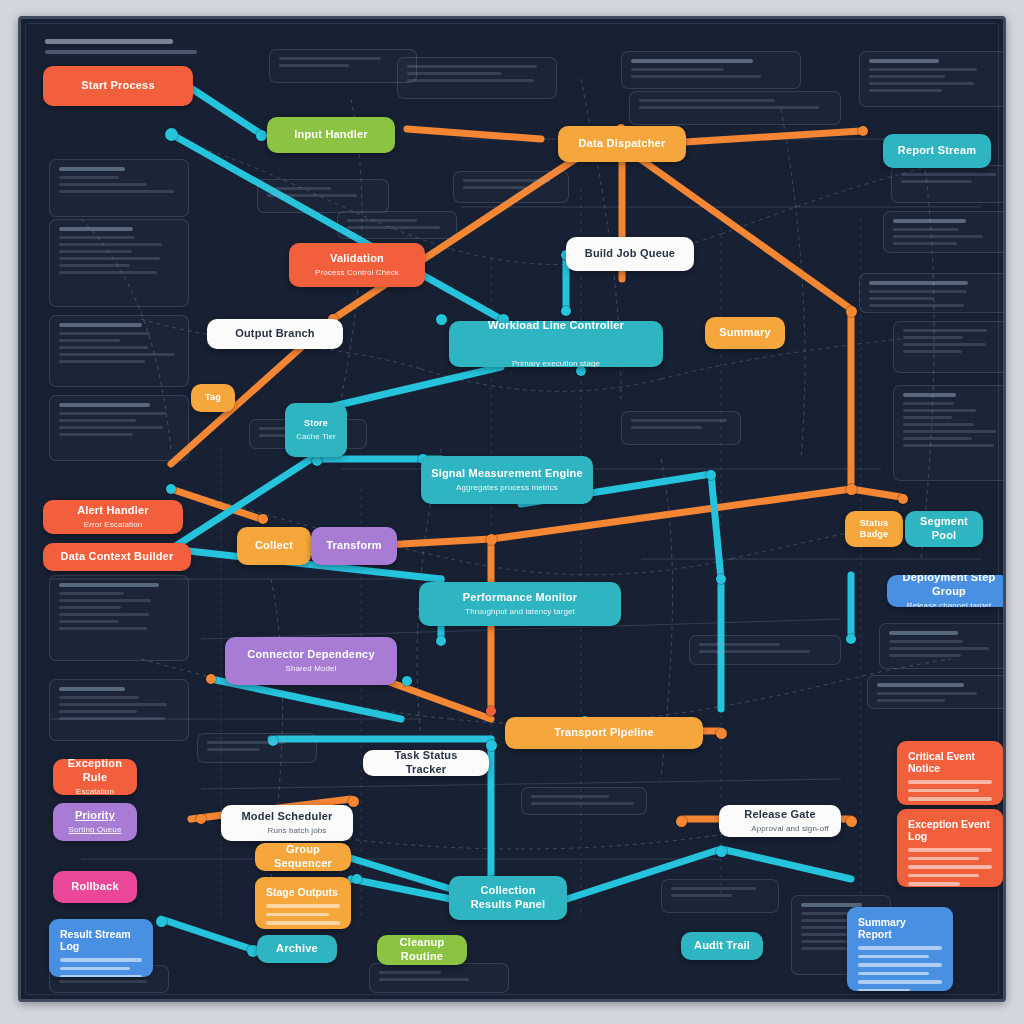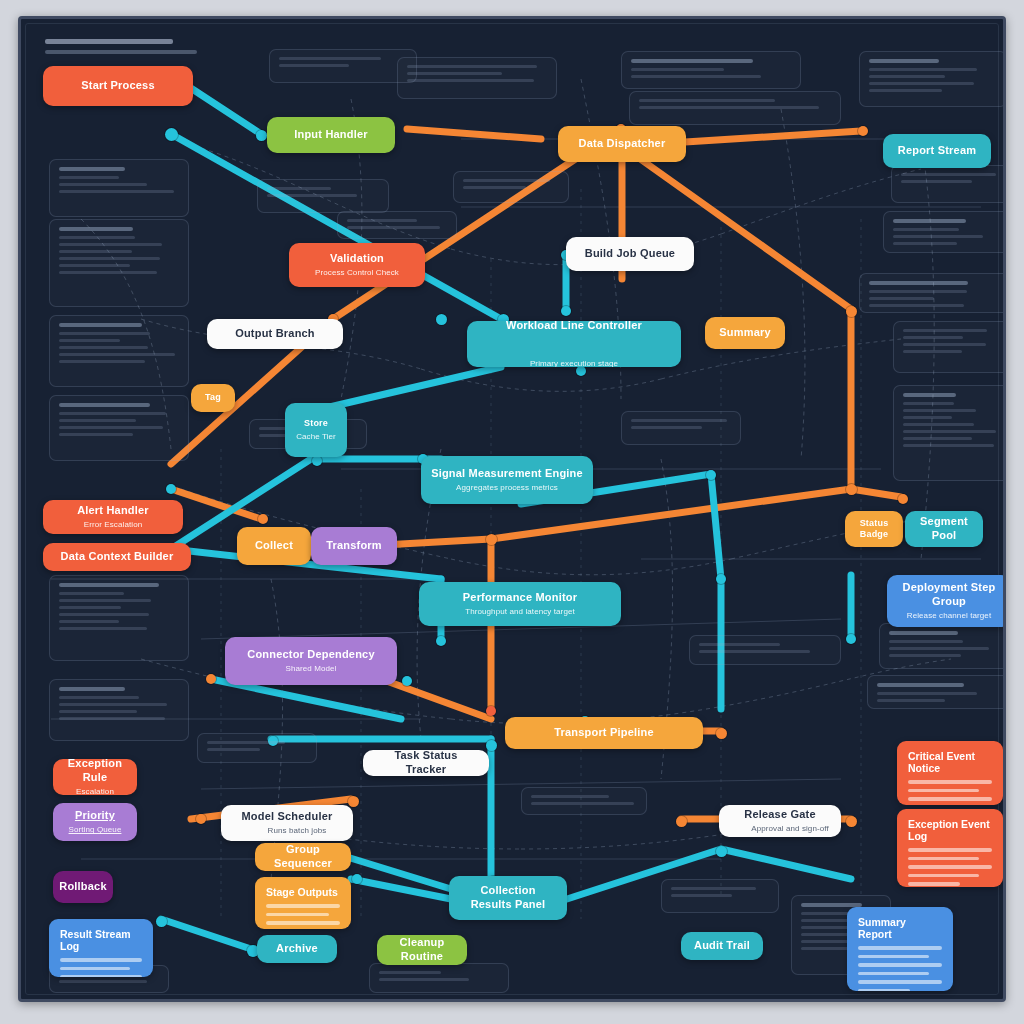--- a/index.html
+++ b/index.html
@@ -458,21 +458,21 @@
         <div class="node" style="left: 268px; top: 224px; width: 136px; height: 44px; background: rgb(241, 95, 60);">
           <span>Validation</span>
           <span class="sub">Process Control Check</span>
         </div>
         <div class="node white" style="left: 545px; top: 218px; width: 128px; height: 34px;">
           <span>Build Job Queue</span>
         </div>
         <div class="node white" style="left: 186px; top: 300px; width: 136px; height: 30px;">
           <span>Output Branch</span>
         </div>
-        <div class="node" style="left: 446px; top: 302px; width: 214px; height: 46px; background: rgb(47, 180, 194); gap: 24px;">
+        <div class="node" style="left: 428px; top: 302px; width: 214px; height: 46px; background: rgb(47, 180, 194); gap: 24px;">
           <span>Workload Line Controller</span>
           <span class="sub">Primary execution stage</span>
         </div>
         <div class="node" style="left: 684px; top: 298px; width: 80px; height: 32px; background: rgb(245, 166, 60);">
           <span>Summary</span>
         </div>
         <div class="node" style="left: 170px; top: 365px; width: 44px; height: 28px; background: rgb(245, 166, 60); font-size: 9px;">
           <span>Tag</span>
         </div>
         <div class="node" style="left: 264px; top: 384px; width: 62px; height: 54px; background: rgb(47, 180, 194); font-size: 9px;">
@@ -499,21 +499,21 @@
         <div class="node" style="left: 398px; top: 563px; width: 202px; height: 44px; background: rgb(47, 180, 194);">
           <span>Performance Monitor</span>
           <span class="sub">Throughput and latency target</span>
         </div>
         <div class="node" style="left: 824px; top: 492px; width: 58px; height: 36px; background: rgb(245, 166, 60); font-size: 9px;">
           <span>Status Badge</span>
         </div>
         <div class="node" style="left: 884px; top: 492px; width: 78px; height: 36px; background: rgb(47, 180, 194);">
           <span>Segment Pool</span>
         </div>
-        <div class="node" style="left: 866px; top: 556px; width: 124px; height: 52px; background: rgb(74, 144, 226);">
+        <div class="node" style="left: 866px; top: 556px; width: 124px; height: 32px; background: rgb(74, 144, 226);">
           <span>Deployment Step Group</span>
           <span class="sub">Release channel target</span>
         </div>
         <div class="node" style="left: 204px; top: 618px; width: 172px; height: 48px; background: rgb(168, 124, 212);">
           <span>Connector Dependency</span>
           <span class="sub">Shared Model</span>
         </div>
         <div class="node" style="left: 484px; top: 698px; width: 198px; height: 32px; background: rgb(245, 166, 60);">
           <span>Transport Pipeline</span>
         </div>
@@ -544,19 +544,19 @@
           <span>Audit Trail</span>
         </div>
         <div class="node" style="left: 32px; top: 784px; width: 84px; height: 38px; background: rgb(168, 124, 212); text-decoration: underline;">
           <span>Priority</span>
           <span class="sub">Sorting Queue</span>
         </div>
         <div class="node" style="left: 32px; top: 740px; width: 84px; height: 36px; background: rgb(241, 95, 60);">
           <span>Exception Rule</span>
           <span class="sub">Escalation</span>
         </div>
-        <div class="node" style="left: 32px; top: 852px; width: 60px; height: 32px; background: #701a75;">
+        <div class="node" style="left: 32px; top: 852px; width: 84px; height: 32px; background: #ec4899;">
           <span>Rollback</span>
         </div>
       </div>
 
   </div>
 </div>
 
 </body></html>

